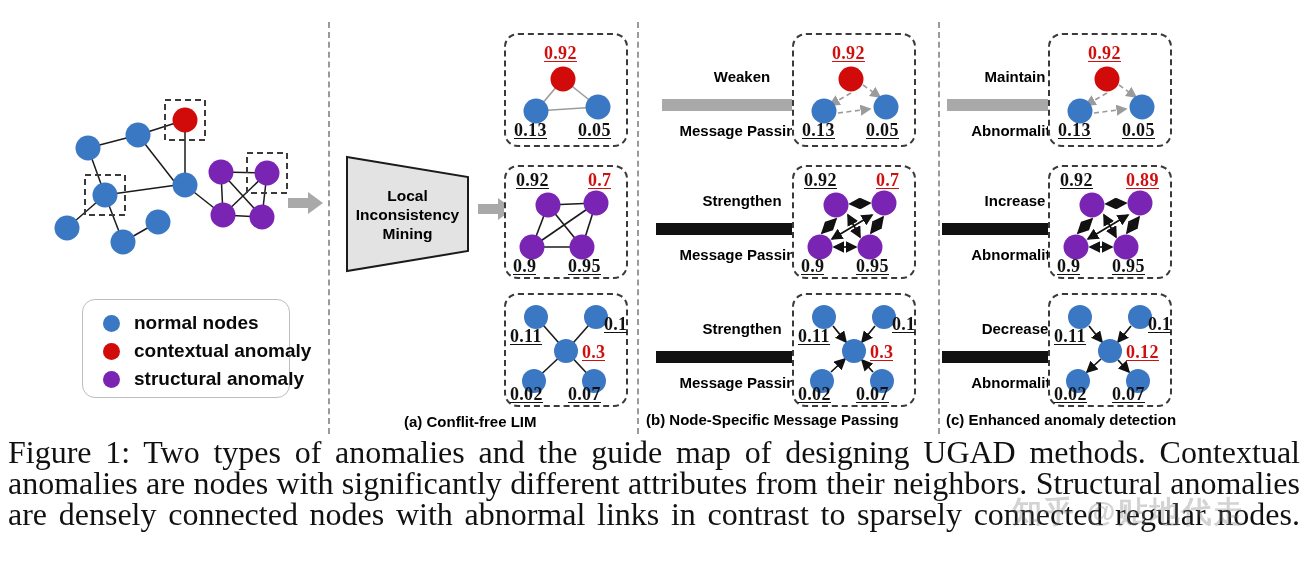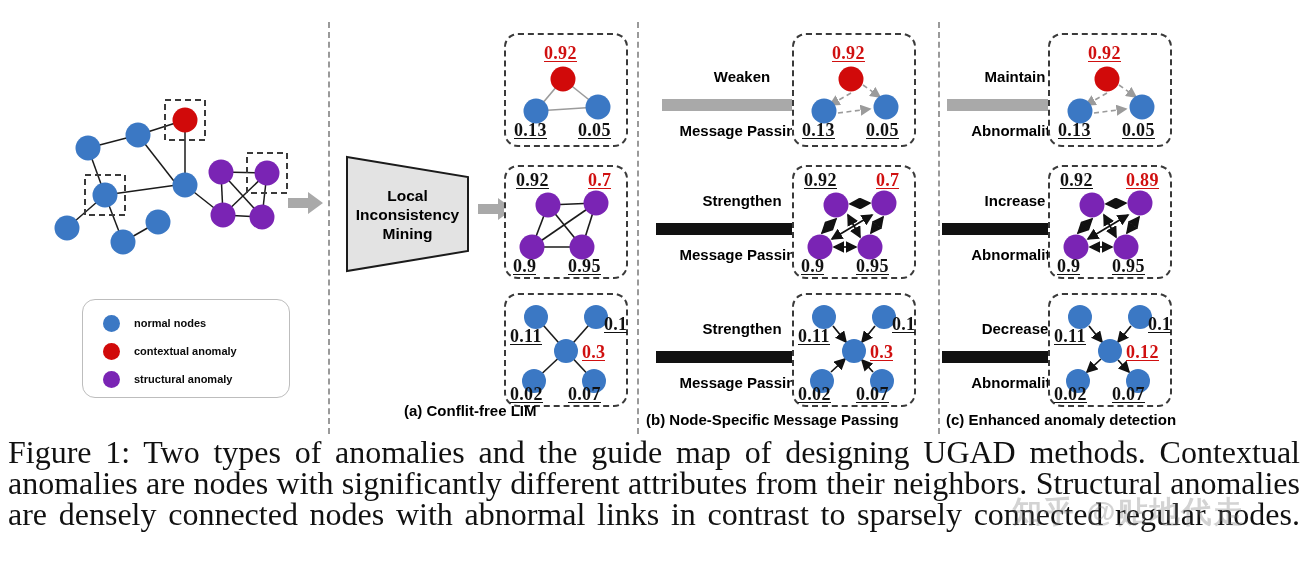--- a/index.html
+++ b/index.html
@@ -28,21 +28,21 @@
   }
 
   
   #legend{
     position:absolute;left:82px;top:299px;width:208px;height:99px;
     border:1.6px solid #bdbdbd;border-radius:13px;background:#fff;
     box-sizing:border-box;padding:9px 0 0 20px;
   }
   .lg-row{display:flex;align-items:center;height:28px;}
   .lg-dot{width:17px;height:17px;border-radius:50%;flex:0 0 auto;}
-  .lg-txt{margin-left:14px;font-size:11px;font-weight:700;color:#0a0a0a;
+  .lg-txt{margin-left:14px;font-size:19px;font-weight:700;color:#0a0a0a;
           font-family:"Liberation Sans",sans-serif;white-space:nowrap;}
 
   
   #trapwrap{position:absolute;left:345px;top:155px;width:125px;height:118px;}
   #traplabel{
     position:absolute;left:0;top:0;width:125px;height:118px;
     display:flex;flex-direction:column;justify-content:center;align-items:center;
     font-size:15.5px;font-weight:700;color:#000;line-height:19px;text-align:center;
     z-index:2;
   }
@@ -394,21 +394,21 @@
       <circle cx="28" cy="86" r="12" fill="#3b78c4"></circle>
       <circle cx="88" cy="86" r="12" fill="#3b78c4"></circle>
     </svg>
     <span class="val" style="left:4px;top:34px;">0.11</span>
     <span class="val" style="left:98px;top:22px;">0.1</span>
     <span class="val red" style="left:76px;top:50px;">0.12</span>
     <span class="val" style="left:4px;top:92px;">0.02</span>
     <span class="val" style="left:62px;top:92px;">0.07</span>
   </div>
 
-  <div class="panelcap" style="left:404px;top:402px;text-align:right;">(a) Conflit-free LIM</div>
+  <div class="panelcap" style="left:404px;top:413px;text-align:right;">(a) Conflit-free LIM</div>
   <div class="panelcap" style="left:646px;top:411px;">(b) Node-Specific Message Passing</div>
   <div class="panelcap" style="left:946px;top:411px;">(c) Enhanced anomaly detection</div>
 
   <div id="caption">
     <span class="ln">Figure 1:  Two  types  of  anomalies  and  the  guide  map  of  designing  UGAD  methods.   Contextual</span>
     <span class="ln">anomalies are nodes with significantly different attributes from their neighbors. Structural anomalies</span>
     <span class="ln">are densely connected nodes with abnormal links in contrast to sparsely connected regular nodes.</span>
   </div>
 
   <div id="watermark">知乎 @贴地代走</div>

